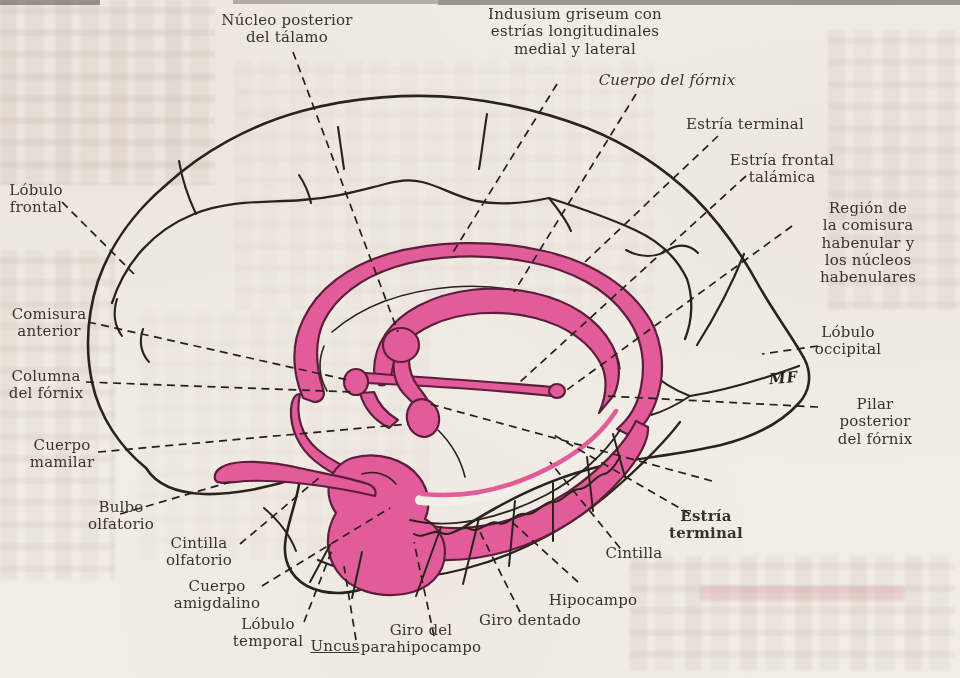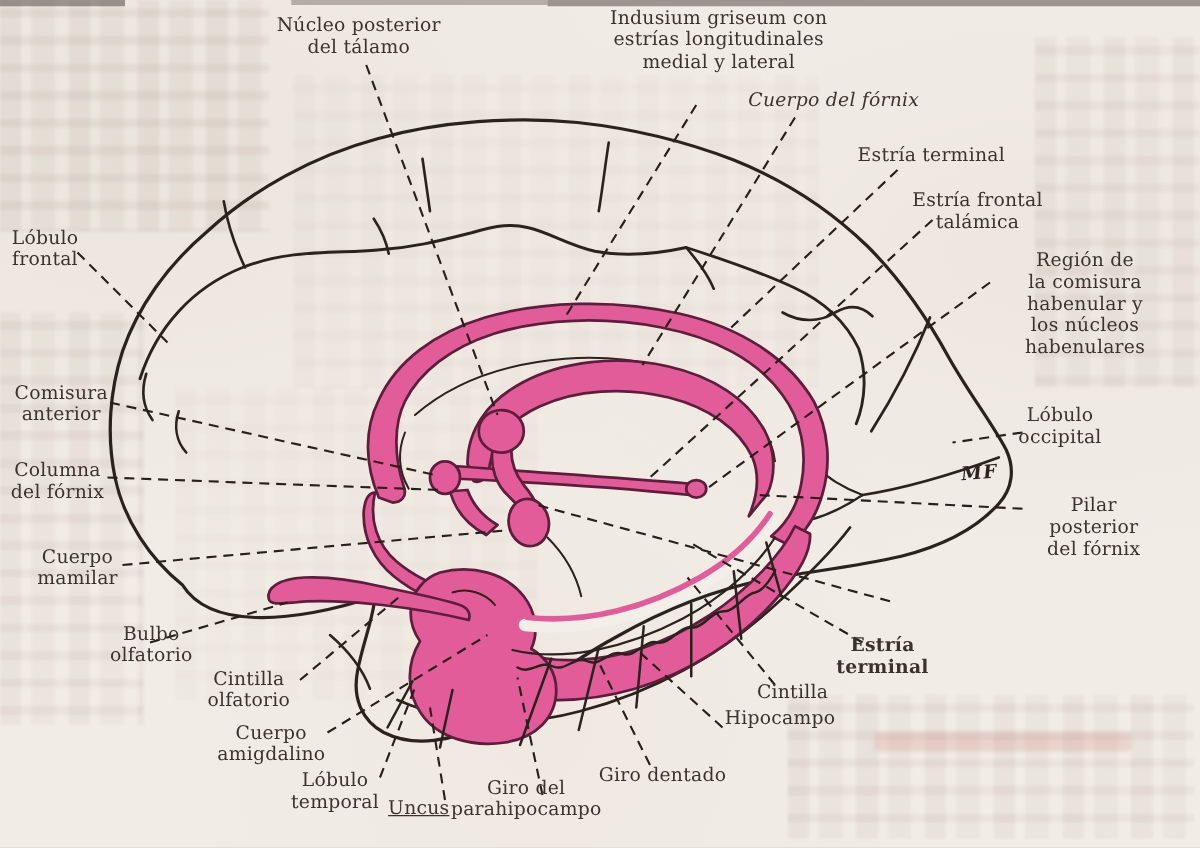--- a/index.html
+++ b/index.html
@@ -219,21 +219,21 @@
   <div class="label" style="left:199px;top:535px;">Cintilla
 olfatorio</div>
   <div class="label" style="left:217px;top:578px;">Cuerpo
 amigdalino</div>
   <div class="label" style="left:268px;top:616px;">Lóbulo
 temporal</div>
   <div class="label" style="left:335px;top:638px;text-decoration:underline;">Uncus</div>
   <div class="label" style="left:421px;top:622px;">Giro del
 parahipocampo</div>
   <div class="label" style="left:530px;top:612px;">Giro dentado</div>
-  <div class="label" style="left:593px;top:566px;margin-left:31px;">Hipocampo</div>
+  <div class="label" style="left:593px;top:592px;">Hipocampo</div>
   <div class="label" style="left:634px;top:545px;">Cintilla</div>
   <div class="label" style="left:706px;top:508px;font-weight:bold;">Estría
 terminal</div>
   <div class="label" style="left:875px;top:396px;">Pilar posterior
 del fórnix</div>
   <div class="label" style="left:848px;top:324px;">Lóbulo
 occipital</div>
 
   <div class="signature" style="left:769px;top:369px;">MF</div>
 

